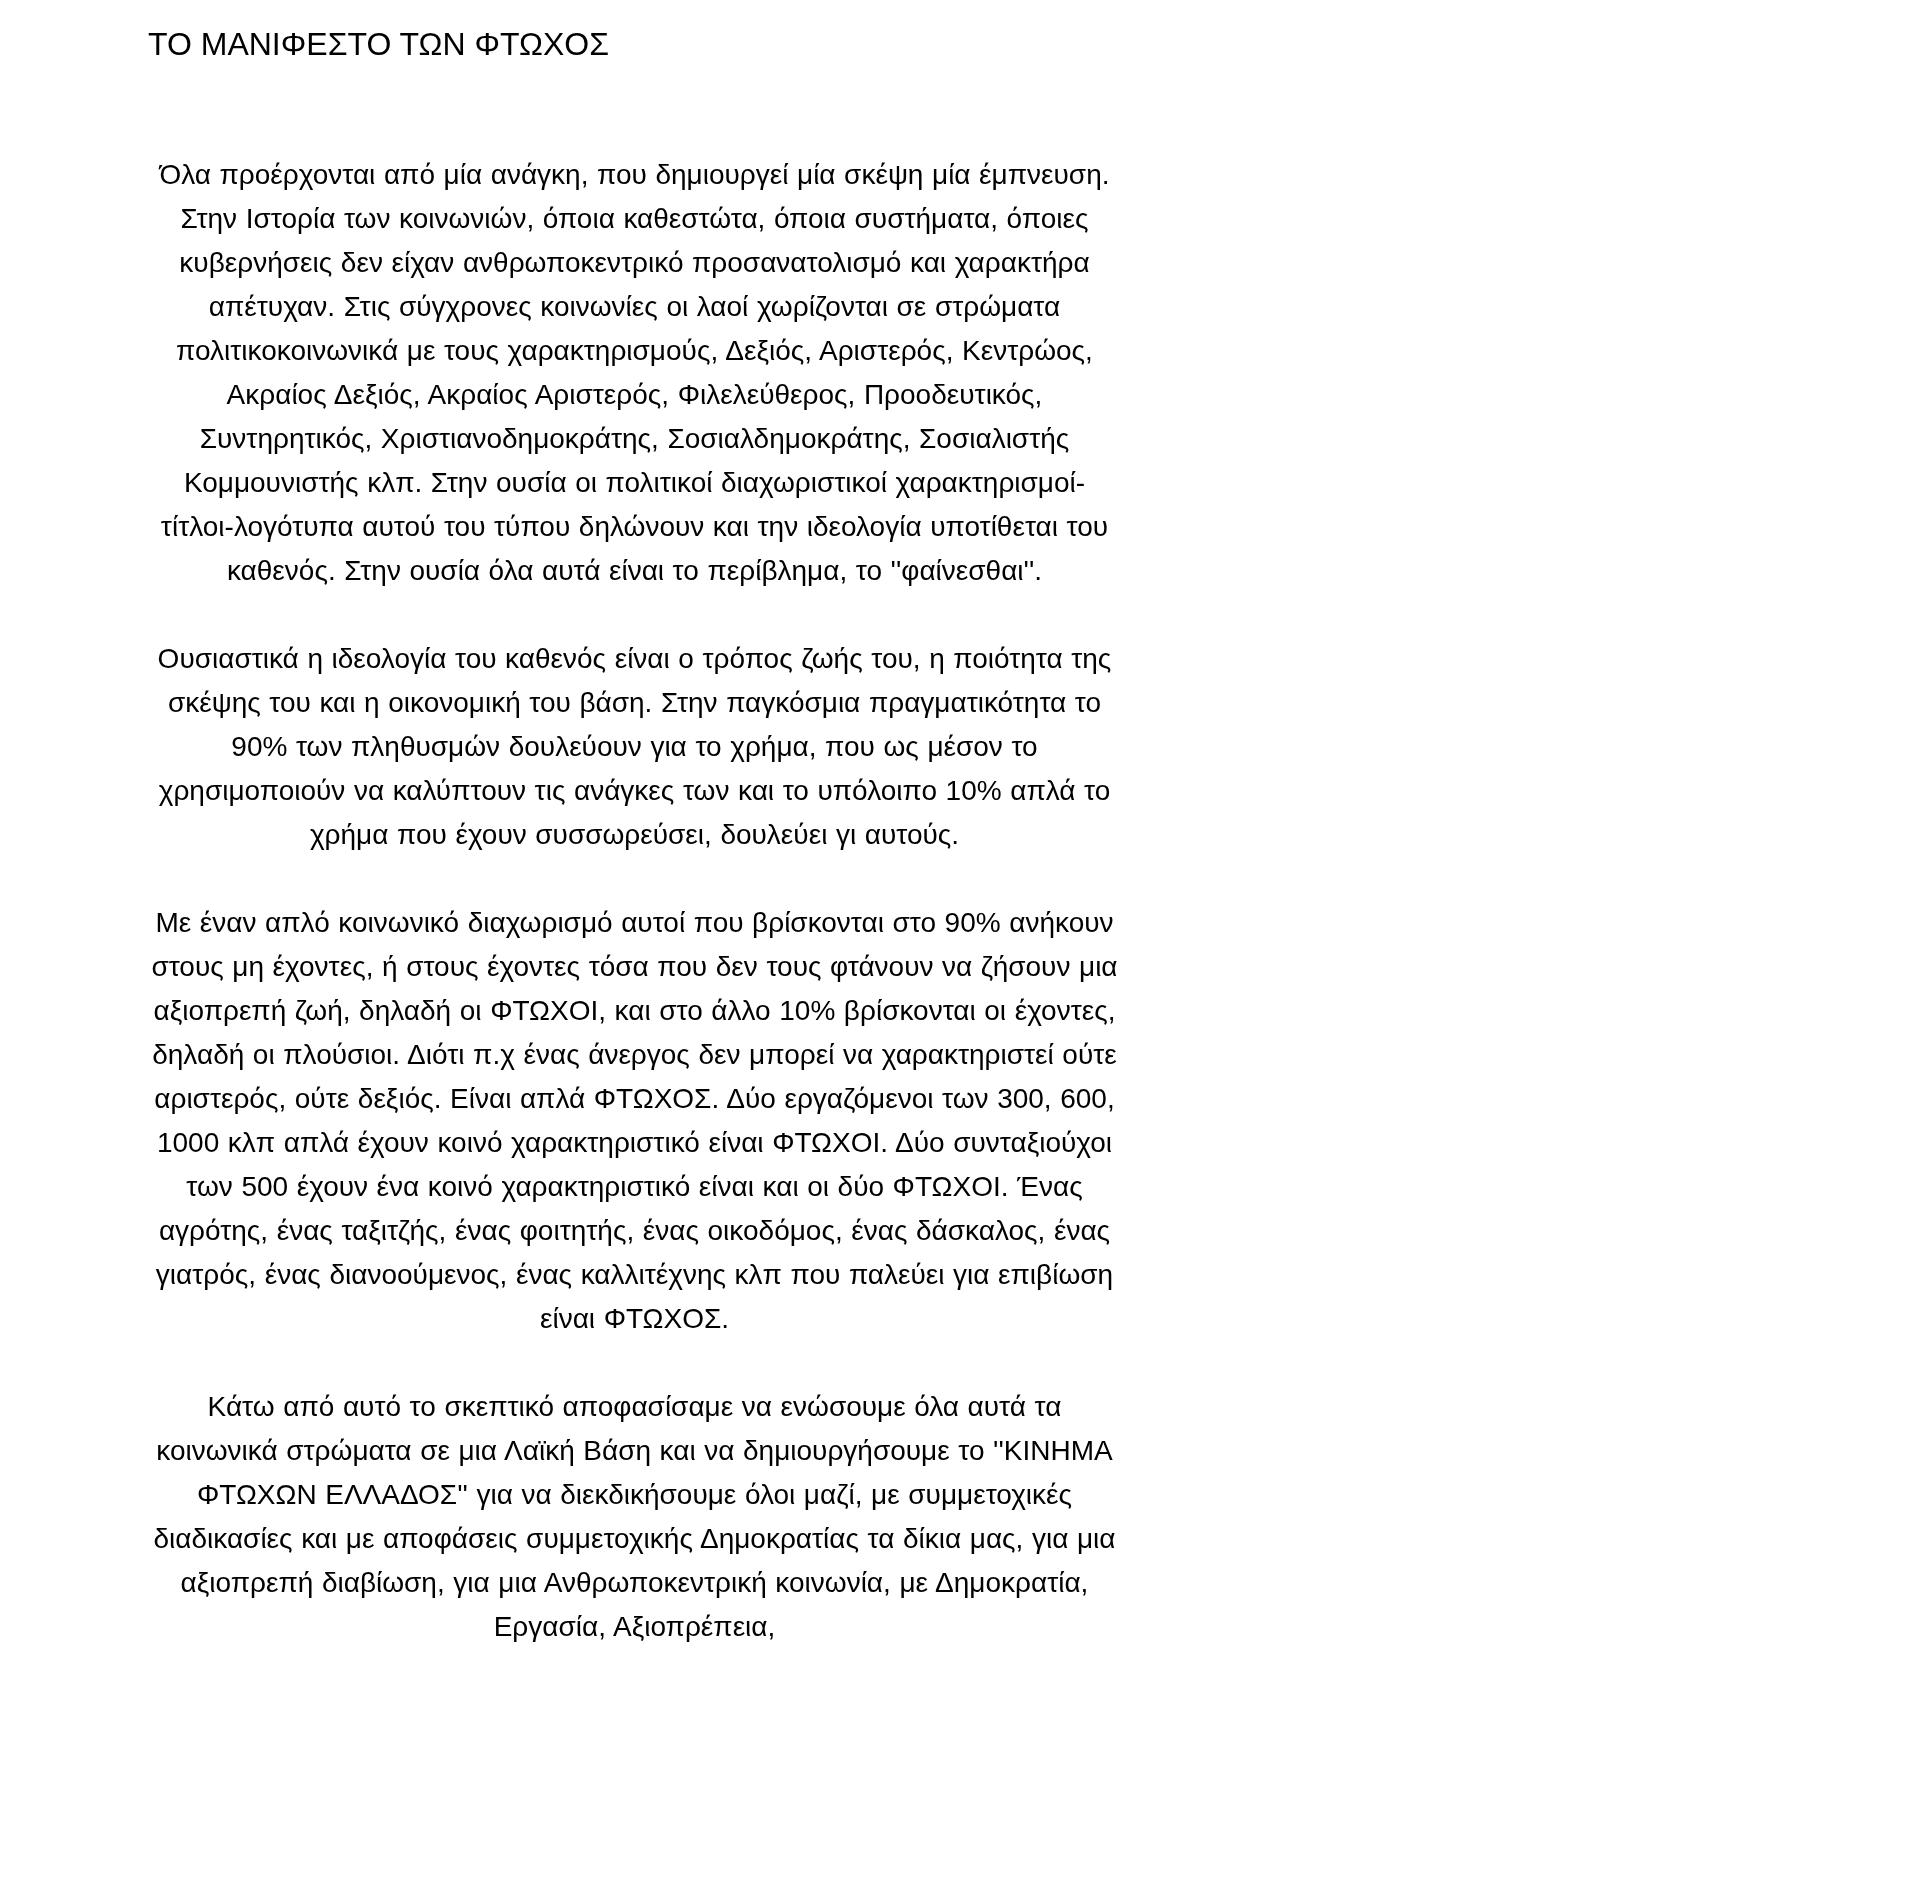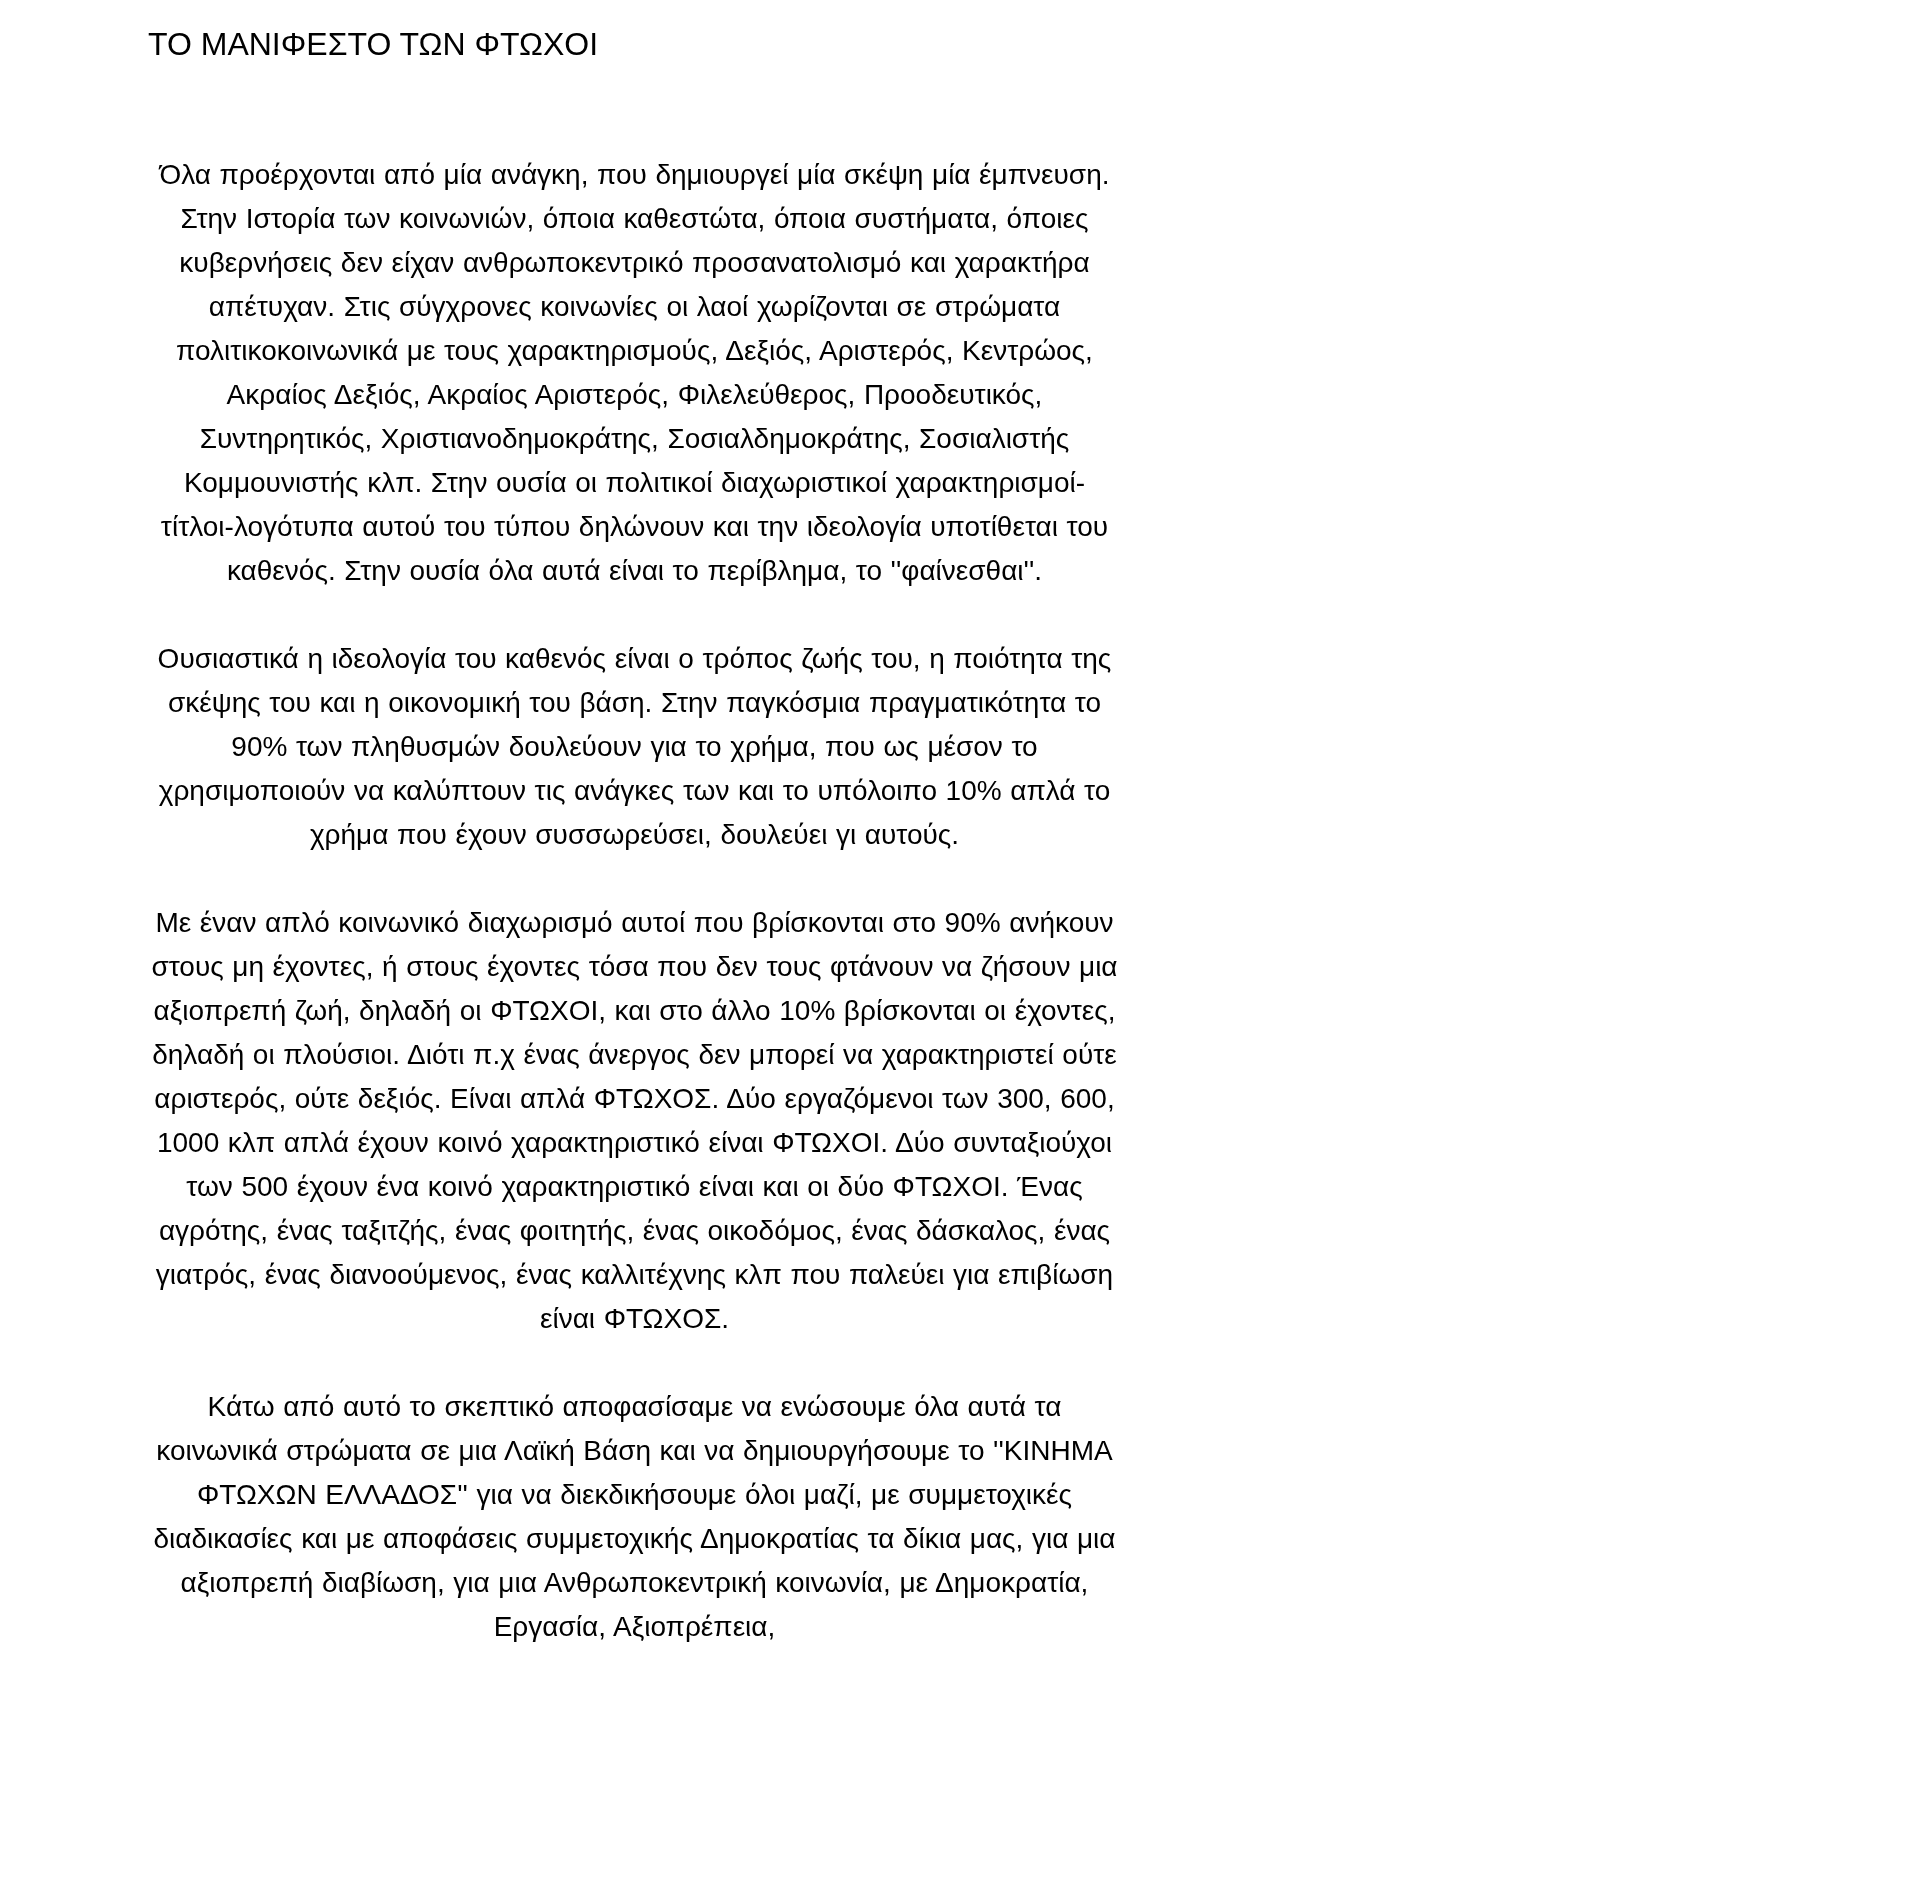--- a/index.html
+++ b/index.html
@@ -37,21 +37,21 @@
     line-height: 44px;
     margin: 0 12px 44px 0;
     text-align: center;
     word-spacing: 0.8px;
   }
 </style>
 </head>
 <body>
 
 <div class="page">
-  <h1 class="doc-title">ΤΟ ΜΑΝΙΦΕΣΤΟ ΤΩΝ ΦΤΩΧΟΙ</h1>
+  <h1 class="doc-title">ΤΟ ΜΑΝΙΦΕΣΤΟ ΤΩΝ ΦΤΩΧΟΣ</h1>
   <div class="doc-body" id="doc-body">
       <p class="doc-paragraph">Όλα προέρχονται από μία ανάγκη, που δημιουργεί μία σκέψη μία έμπνευση. Στην Ιστορία των κοινωνιών, όποια καθεστώτα, όποια συστήματα, όποιες κυβερνήσεις δεν είχαν ανθρωποκεντρικό προσανατολισμό και χαρακτήρα απέτυχαν. Στις σύγχρονες κοινωνίες οι λαοί χωρίζονται σε στρώματα πολιτικοκοινωνικά με τους χαρακτηρισμούς, Δεξιός, Αριστερός, Κεντρώος, Ακραίος Δεξιός, Ακραίος Αριστερός, Φιλελεύθερος, Προοδευτικός, Συντηρητικός, Χριστιανοδημοκράτης, Σοσιαλδημοκράτης, Σοσιαλιστής Κομμουνιστής κλπ. Στην ουσία οι πολιτικοί διαχωριστικοί χαρακτηρισμοί-τίτλοι-λογότυπα αυτού του τύπου δηλώνουν και την ιδεολογία υποτίθεται του καθενός. Στην ουσία όλα αυτά είναι το περίβλημα, το ''φαίνεσθαι''.</p>
       <p class="doc-paragraph">Ουσιαστικά η ιδεολογία του καθενός είναι ο τρόπος ζωής του, η ποιότητα της σκέψης του και η οικονομική του βάση. Στην παγκόσμια πραγματικότητα το 90% των πληθυσμών δουλεύουν για το χρήμα, που ως μέσον το χρησιμοποιούν να καλύπτουν τις ανάγκες των και το υπόλοιπο 10% απλά το χρήμα που έχουν συσσωρεύσει, δουλεύει γι αυτούς.</p>
       <p class="doc-paragraph">Με έναν απλό κοινωνικό διαχωρισμό αυτοί που βρίσκονται στο 90% ανήκουν στους μη έχοντες, ή στους έχοντες τόσα που δεν τους φτάνουν να ζήσουν μια αξιοπρεπή ζωή, δηλαδή οι ΦΤΩΧΟΙ, και στο άλλο 10% βρίσκονται οι έχοντες, δηλαδή οι πλούσιοι. Διότι π.χ ένας άνεργος δεν μπορεί να χαρακτηριστεί ούτε αριστερός, ούτε δεξιός. Είναι απλά ΦΤΩΧΟΣ. Δύο εργαζόμενοι των 300, 600, 1000 κλπ απλά έχουν κοινό χαρακτηριστικό είναι ΦΤΩΧΟΙ. Δύο συνταξιούχοι των 500 έχουν ένα κοινό χαρακτηριστικό είναι και οι δύο ΦΤΩΧΟΙ. Ένας αγρότης, ένας ταξιτζής, ένας φοιτητής, ένας οικοδόμος, ένας δάσκαλος, ένας γιατρός, ένας διανοούμενος, ένας καλλιτέχνης κλπ που παλεύει για επιβίωση είναι ΦΤΩΧΟΣ.</p>
       <p class="doc-paragraph">Κάτω από αυτό το σκεπτικό αποφασίσαμε να ενώσουμε όλα αυτά τα κοινωνικά στρώματα σε μια Λαϊκή Βάση και να δημιουργήσουμε το ''ΚΙΝΗΜΑ ΦΤΩΧΩΝ ΕΛΛΑΔΟΣ'' για να διεκδικήσουμε όλοι μαζί, με συμμετοχικές διαδικασίες και με αποφάσεις συμμετοχικής Δημοκρατίας τα δίκια μας, για μια αξιοπρεπή διαβίωση, για μια Ανθρωποκεντρική κοινωνία, με Δημοκρατία, Εργασία, Αξιοπρέπεια,</p>
     </div>
 </div>
 
 
 </body></html>

